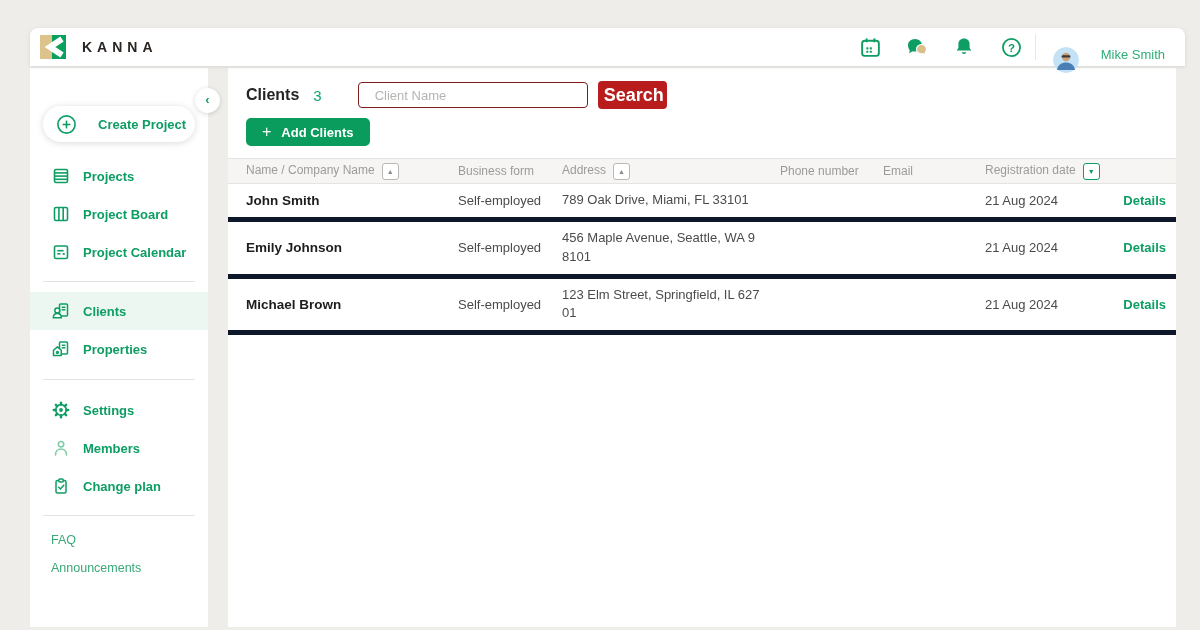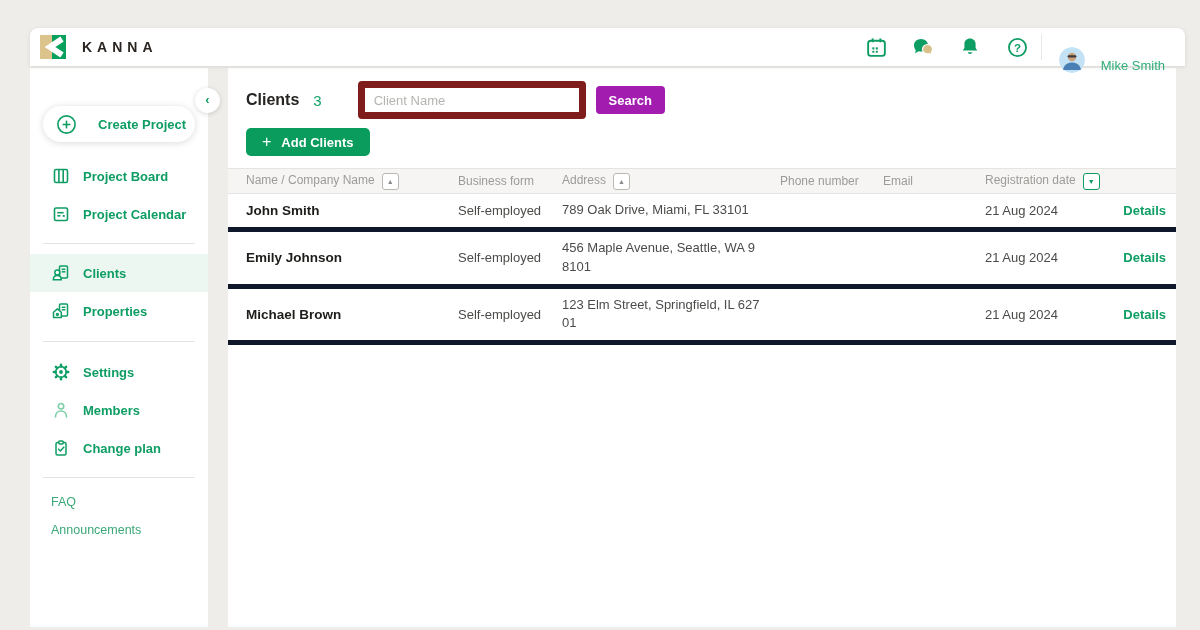--- a/index.html
+++ b/index.html
@@ -16,21 +16,21 @@
     position:absolute;left:30px;top:28px;width:1155px;height:38px;
     background:#fff;border-radius:8px 8px 0 0;
     box-shadow:0 1px 4px rgba(0,0,0,.10);
     display:flex;align-items:center;z-index:5;
   }
   .brand{display:flex;align-items:center;gap:15px;padding-left:9px;}
   .brand-name{font-size:14px;font-weight:bold;letter-spacing:5px;color:#2a2521;}
   .top-actions{margin-left:auto;display:flex;align-items:center;height:100%;}
   .icon-btn{width:47px;height:100%;display:flex;align-items:center;justify-content:center;cursor:pointer;background:none;border:none;padding:0;}
   .top-divider{width:1px;height:26px;background:#e8e7e4;}
-  .user{display:flex;align-items:flex-end;gap:16px;padding:0 20px 0 17px;cursor:pointer;margin-top:25px;}
+  .user{display:flex;align-items:flex-start;gap:22px;padding:0 20px 0 17px;cursor:pointer;margin-top:25px;}
   .avatar{width:26px;height:26px;border-radius:50%;overflow:hidden;flex:0 0 auto;}
   .user-name{font-size:13px;color:#2fae78;}
 
   
   .sidebar{
     position:absolute;left:30px;top:68px;width:178px;height:559px;
     background:#fff;z-index:2;
   }
   .collapse-btn{
     position:absolute;right:-12px;top:20px;width:25px;height:25px;border-radius:50%;
@@ -60,27 +60,27 @@
 
   
   .panel{
     position:absolute;left:228px;top:68px;width:948px;height:559px;
     background:#fff;z-index:1;
   }
   .panel-head{display:flex;align-items:center;padding:13px 18px 0 18px;}
   .page-title{font-size:16px;font-weight:bold;color:#262523;}
   .page-count{font-size:15px;color:#14a369;margin-left:14px;}
   .search-input{
-    margin-left:36px;width:196px;height:24px;border:7px solid #7f1d1d;border-radius:4px;
-    padding:0 9px;font-size:13px;color:#444;font-family:"Liberation Sans",sans-serif;outline:none;
+    margin-left:36px;width:196px;height:24px;border:1px solid #7f1d1d;border-radius:4px;
+    padding:0 16px;font-size:13px;color:#444;font-family:"Liberation Sans",sans-serif;outline:none;
   }
   .search-input::placeholder{color:#b5b4b1;}
   .search-btn{
     margin-left:10px;width:69px;height:28px;border:none;border-radius:4px;
-    background:#a21caf;color:#fff;font-weight:bold;font-size:13px;cursor:pointer;
+    background:#b91c1c;color:#fff;font-weight:bold;font-size:18px;cursor:pointer;
     font-family:"Liberation Sans",sans-serif;
   }
   .add-btn{
     margin:9px 0 0 18px;height:28px;border:none;border-radius:5px;padding:0 16px;
     background:#0a9c5d;color:#fff;font-weight:bold;font-size:13px;cursor:pointer;
     display:inline-flex;align-items:center;gap:10px;font-family:"Liberation Sans",sans-serif;
   }
   .add-plus{font-size:16px;font-weight:normal;line-height:1;}
 
   .table{margin-top:12px;}
@@ -186,20 +186,31 @@
           <circle cx="10.5" cy="10.5" r="8.6"></circle>
           <line x1="10.5" y1="6.6" x2="10.5" y2="14.4"></line>
           <line x1="6.6" y1="10.5" x2="14.4" y2="10.5"></line>
         </svg>
       </span>
       <span>Create Project</span>
     </button>
 
     <nav class="nav">
 
+      <div class="nav-item">
+        <span class="nav-icon">
+          <svg viewBox="0 0 20 20" fill="none" stroke="#0e9d63" stroke-width="1.6">
+            <rect x="3.5" y="3.5" width="13" height="13" rx="1.5"></rect>
+            <line x1="3.5" y1="6.9" x2="16.5" y2="6.9"></line>
+            <line x1="3.5" y1="10.1" x2="16.5" y2="10.1"></line>
+            <line x1="3.5" y1="13.3" x2="16.5" y2="13.3"></line>
+          </svg>
+        </span>
+        <span>Projects</span>
+      </div>
 
       <div class="nav-item">
         <span class="nav-icon">
           <svg viewBox="0 0 20 20" fill="none" stroke="#0e9d63" stroke-width="1.6">
             <rect x="3.5" y="3.5" width="13" height="13" rx="1.5"></rect>
             <line x1="7.9" y1="3.5" x2="7.9" y2="16.5"></line>
             <line x1="12.2" y1="3.5" x2="12.2" y2="16.5"></line>
           </svg>
         </span>
         <span>Project Board</span>

